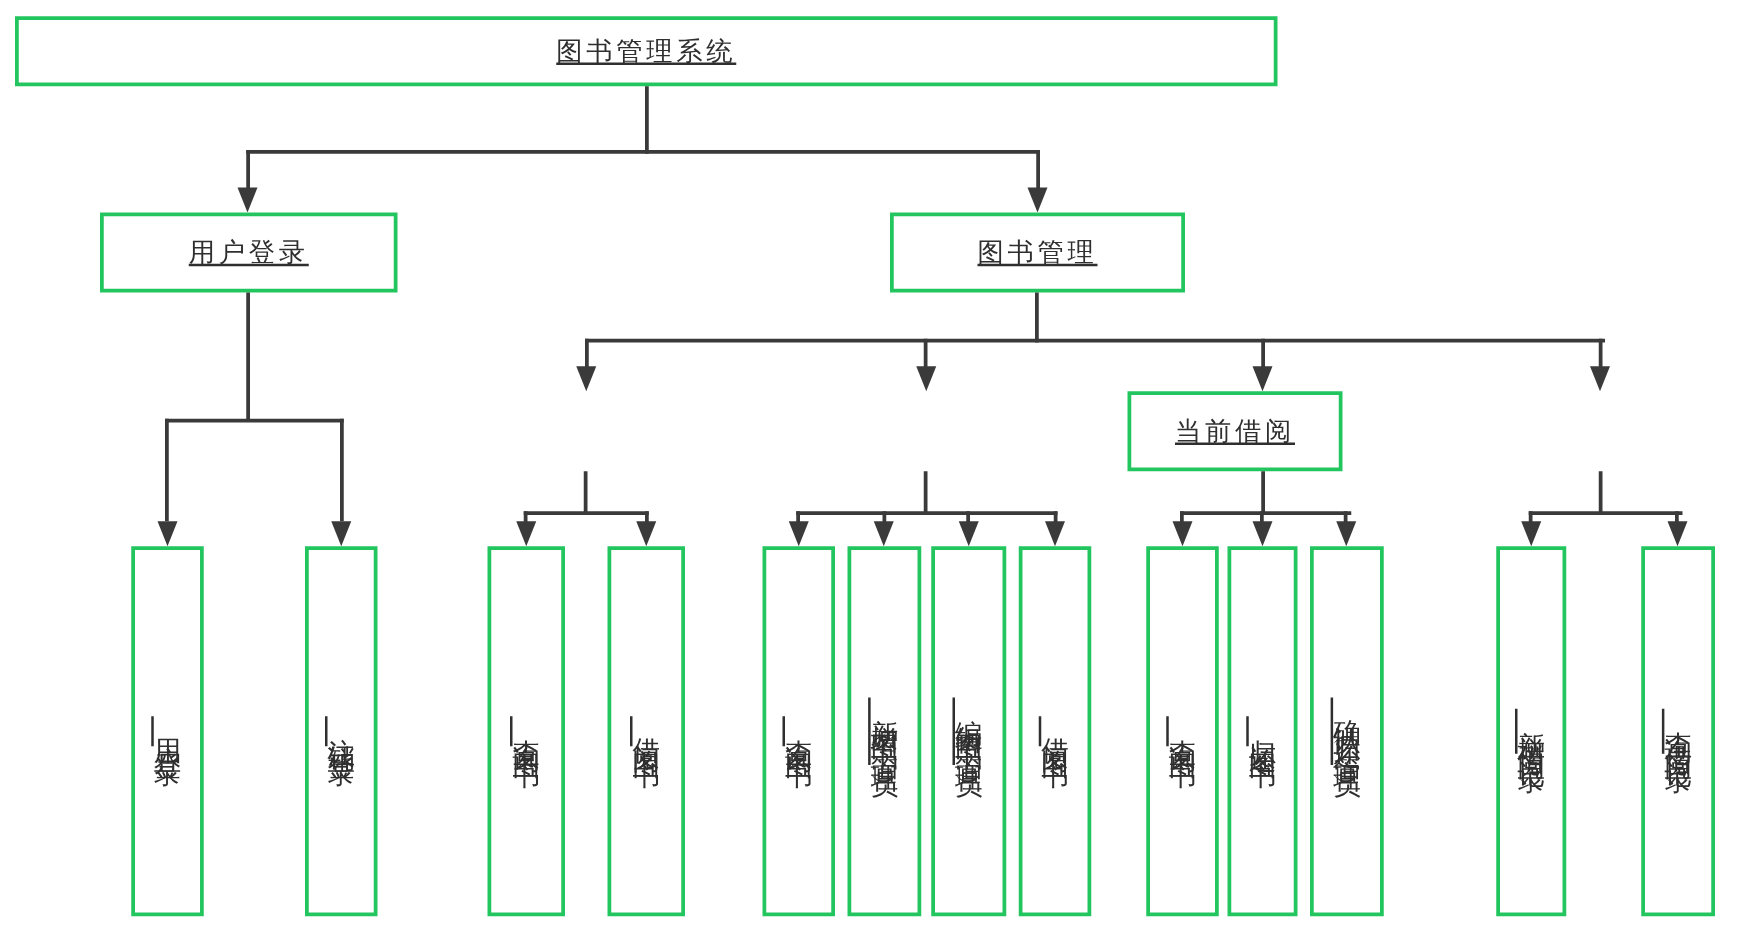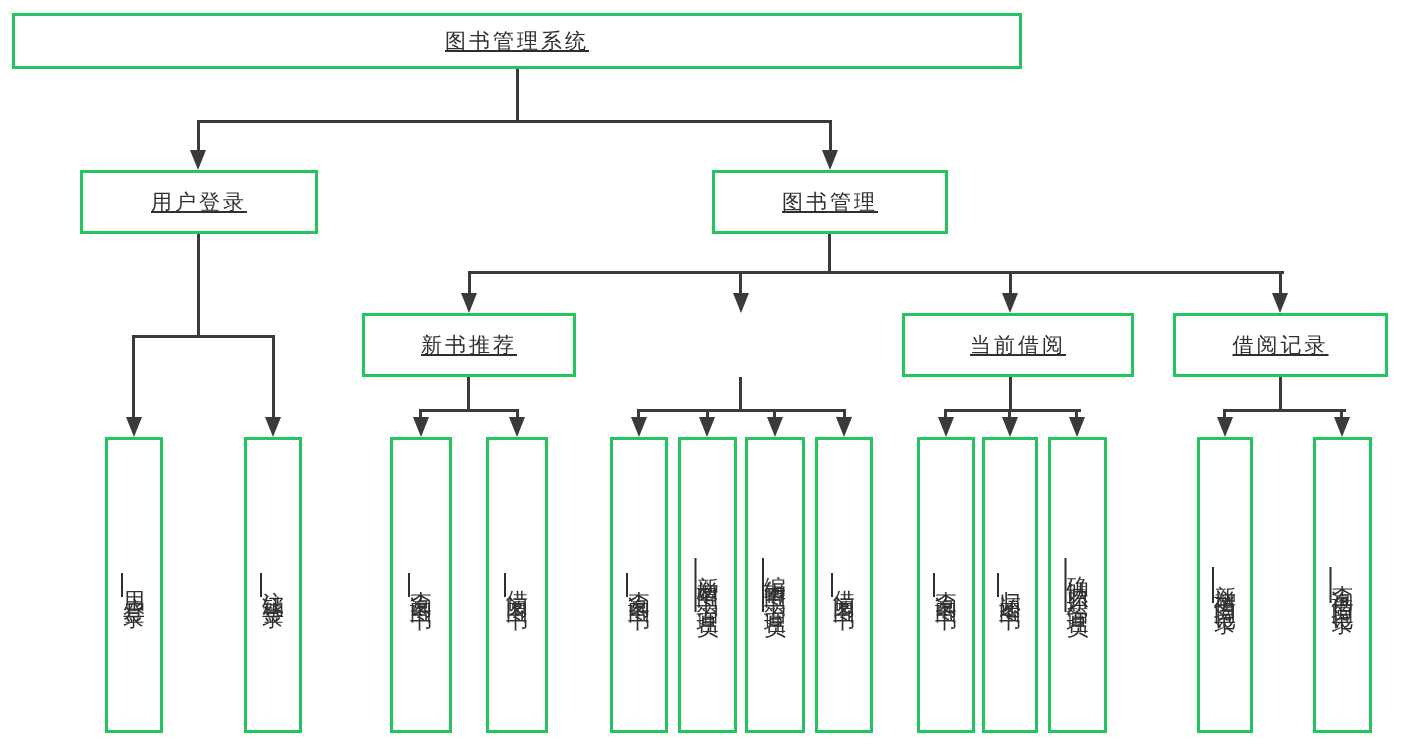--- a/index.html
+++ b/index.html
@@ -86,23 +86,21 @@
   <i class="ln" style="left:468px; top:271px; width:816px; height:3px;"></i>
   <i class="ln" style="left:468px; top:271px; width:3px; height:24px;"></i>
   <i class="ar" style="left:461px; top:293px;"></i>
   <i class="ln" style="left:739px; top:271px; width:3px; height:24px;"></i>
   <i class="ar" style="left:733px; top:293px;"></i>
   <i class="ln" style="left:1009px; top:271px; width:3px; height:24px;"></i>
   <i class="ar" style="left:1002px; top:293px;"></i>
   <i class="ln" style="left:1279px; top:271px; width:3px; height:24px;"></i>
   <i class="ar" style="left:1272px; top:293px;"></i>
 
-  <div class="box hbox" style="left:362px; top:313px; width:214px; height:64px;">新书推荐</div>
-  <div class="box hbox" style="left:902px; top:313px; width:232px; height:64px;">当前借阅</div>
-  <div class="box hbox" style="left:1173px; top:313px; width:215px; height:64px;">借阅记录</div>
+  <div class="box hbox" style="left:902px; top:313px; width:172px; height:64px;">当前借阅</div>
 
   <i class="ln" style="left:467px; top:377px; width:3px; height:35px;"></i>
   <i class="ln" style="left:419px; top:409px; width:100px; height:3px;"></i>
   <i class="ln" style="left:419px; top:409px; width:3px; height:10px;"></i>
   <i class="ar" style="left:413px; top:417px;"></i>
   <i class="ln" style="left:516px; top:409px; width:3px; height:10px;"></i>
   <i class="ar" style="left:509px; top:417px;"></i>
 
   <i class="ln" style="left:739px; top:377px; width:3px; height:35px;"></i>
   <i class="ln" style="left:637px; top:409px; width:209px; height:3px;"></i>

